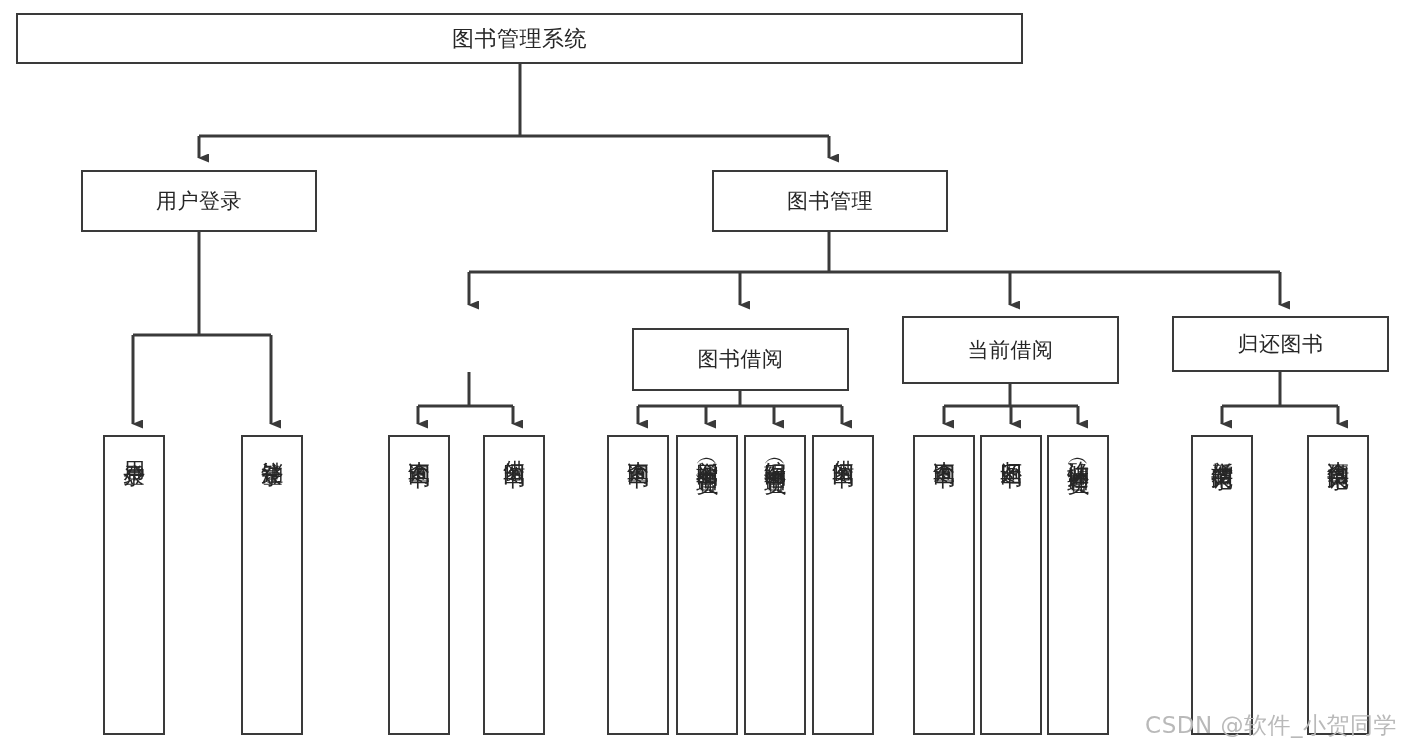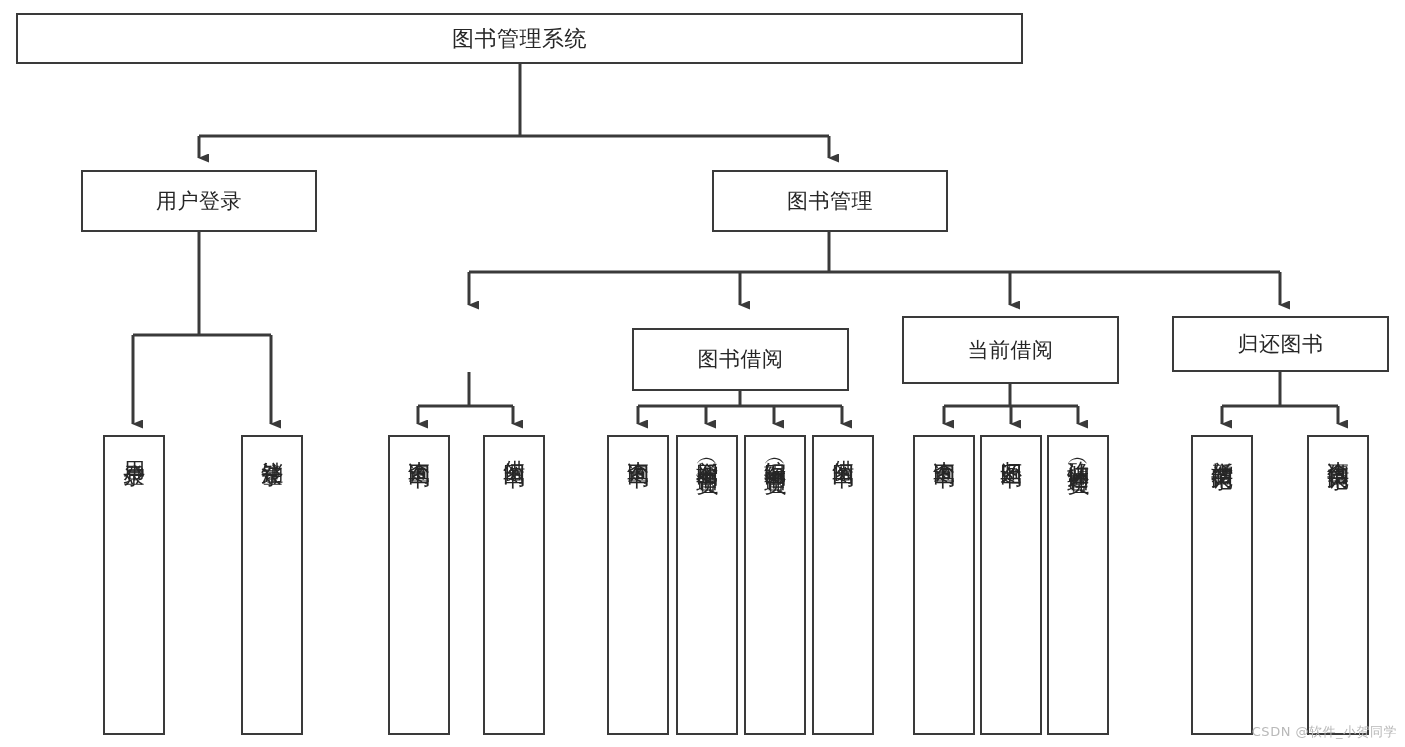--- a/index.html
+++ b/index.html
@@ -61,21 +61,21 @@
     text-orientation: upright;
     font-size: 22px;
     line-height: 1.02;
     letter-spacing: 2px;
     white-space: nowrap;
   }
   #watermark {
     position: absolute;
     right: 8px;
     bottom: 6px;
-    font-size: 13px;
+    font-size: 23px;
     color: #b9b9b9;
     letter-spacing: 0.5px;
     white-space: nowrap;
     user-select: none;
   }
 </style>
 </head>
 <body>
 
 <div id="diagram-root">

